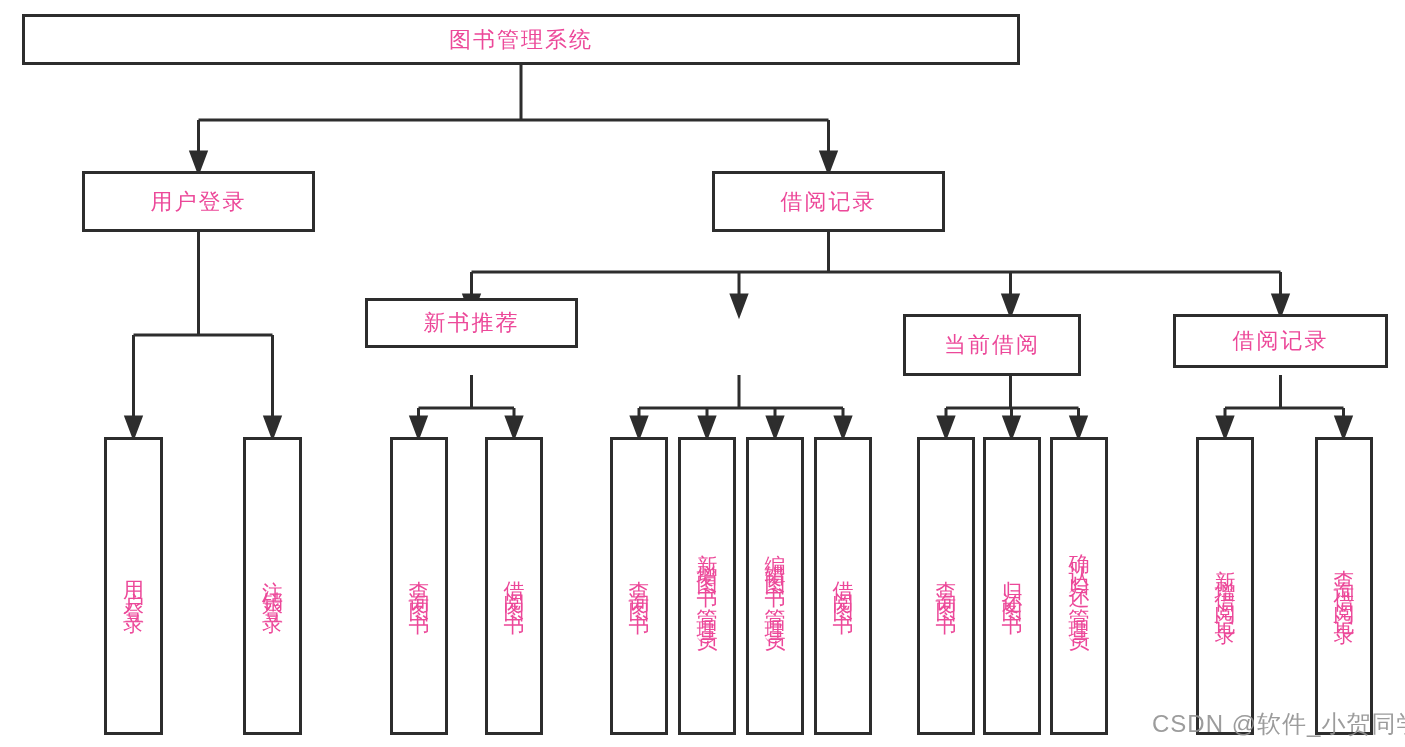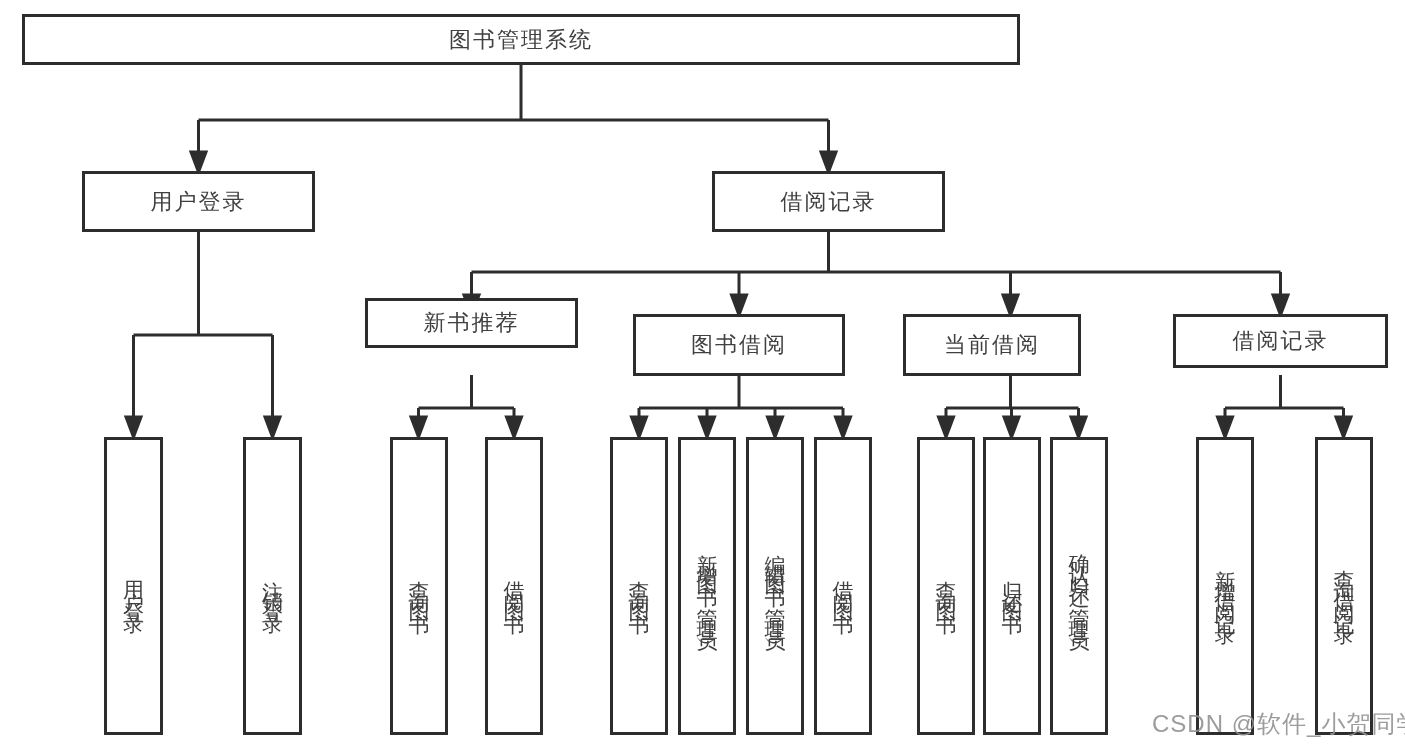--- a/index.html
+++ b/index.html
@@ -18,21 +18,21 @@
     pointer-events: none;
   }
   .node {
     position: absolute;
     box-sizing: border-box;
     border: 3px solid #2d2d2d;
     background: #ffffff;
     display: flex;
     align-items: center;
     justify-content: center;
-    color: #404040;
+    color: #ec4899;
     font-size: 22px;
     letter-spacing: 2px;
     z-index: 2;
   }
   .node.vert {
     writing-mode: vertical-rl;
     font-size: 21px;
     letter-spacing: 11px;
   }
   .watermark {
@@ -101,23 +101,20 @@
   <div class="node" style="left:82px; top:171px; width:233px; height:61px">
     <span>用户登录</span>
   </div>
   <div class="node" style="left:712px; top:171px; width:233px; height:61px">
     <span>借阅记录</span>
   </div>
 
   <div class="node" style="left:365px; top:298px; width:213px; height:50px">
     <span>新书推荐</span>
   </div>
-  <div class="node" style="left:633px; top:314px; width:212px; height:62px">
-    <span>图书借阅</span>
-  </div>
   <div class="node" style="left:903px; top:314px; width:178px; height:62px">
     <span>当前借阅</span>
   </div>
   <div class="node" style="left:1173px; top:314px; width:215px; height:54px">
     <span>借阅记录</span>
   </div>
 
   <div class="node vert" style="left:104px; top:437px; width:59px; height:298px">
     <span>用户登录</span>
   </div>

